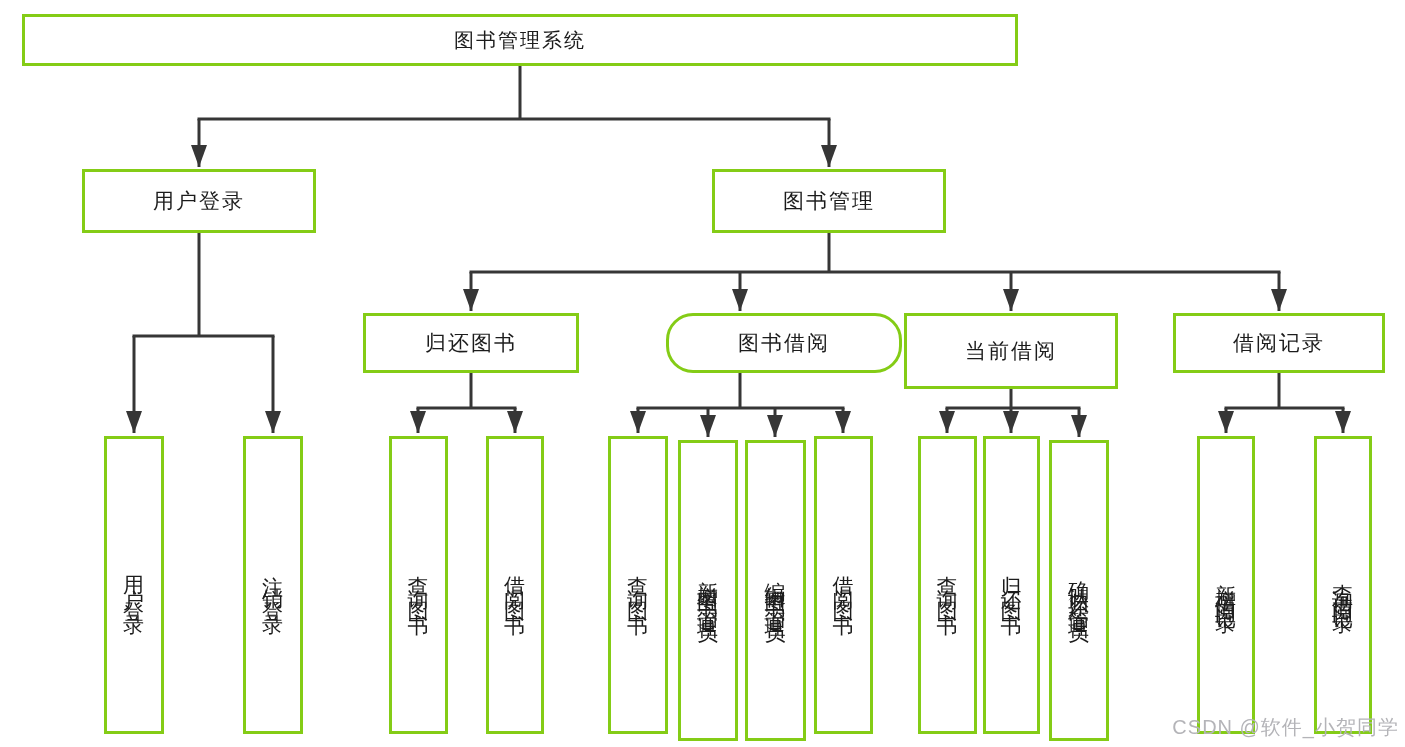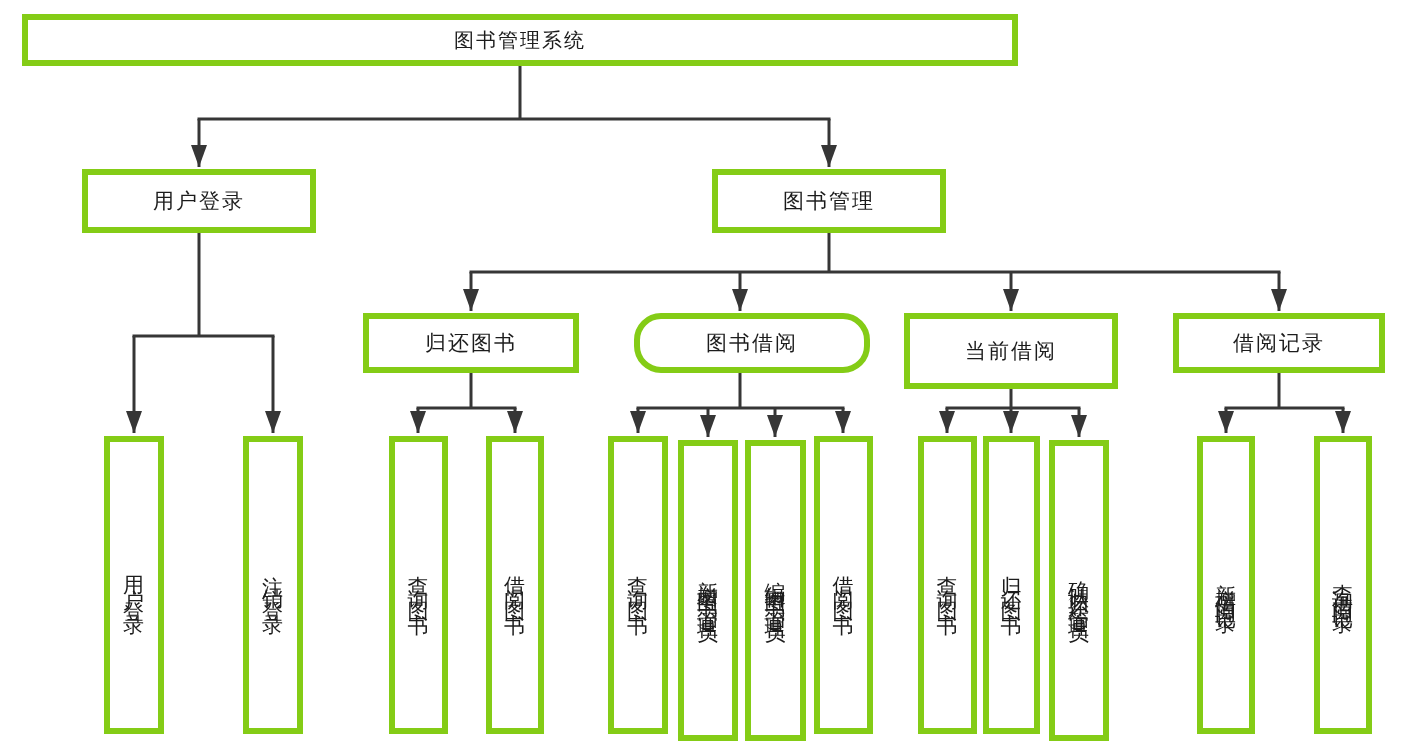--- a/index.html
+++ b/index.html
@@ -2,36 +2,36 @@
 <html><head>
 <meta charset="utf-8">
 <style>
   html,body{margin:0;padding:0;background:#ffffff;}
   .canvas{
     position:relative;width:1405px;height:747px;background:#ffffff;overflow:hidden;
     font-family:"Liberation Sans","DejaVu Sans",sans-serif;color:#1c1c1c;
   }
   .wires{position:absolute;left:0;top:0;pointer-events:none;}
   .box{
-    position:absolute;box-sizing:border-box;border:6px solid #84cc16;background:#ffffff;
+    position:absolute;box-sizing:border-box;border:3px solid #84cc16;background:#ffffff;
     display:flex;align-items:center;justify-content:center;
   }
   .hbox span{font-size:21px;letter-spacing:2px;white-space:nowrap;}
   .b-root span{font-size:20px;}
   .vbox span{
     writing-mode:vertical-rl;text-orientation:mixed;font-size:21px;line-height:1;
   }
   .vshort span{letter-spacing:13px;}
   .vlong span{letter-spacing:6px;}
   
   .b-root{left:22px;top:14px;width:996px;height:52px;}
   .b-login{left:82px;top:169px;width:234px;height:64px;}
   .b-mgmt{left:712px;top:169px;width:234px;height:64px;align-items:center;}
   .b-l3a{left:363px;top:313px;width:216px;height:60px;}
-  .b-l3b{left:634px;top:313px;width:236px;height:60px;border-radius:27px;}
+  .b-l3b{left:666px;top:313px;width:236px;height:60px;border-radius:27px;}
   .b-l3c{left:904px;top:313px;width:214px;height:76px;}
   .b-l3d{left:1173px;top:313px;width:212px;height:60px;justify-content:center;}
   
   .b-u1{left:104px;top:436px;width:60px;height:298px;}
   .b-u2{left:243px;top:436px;width:60px;height:298px;}
   .b-n1{left:389px;top:436px;width:59px;height:298px;}
   .b-n2{left:486px;top:436px;width:58px;height:298px;}
   .b-b1{left:608px;top:436px;width:60px;height:298px;}
   .b-b2{left:678px;top:440px;width:60px;height:301px;}
   .b-b3{left:745px;top:440px;width:61px;height:301px;}
@@ -150,13 +150,14 @@
     <span>确认归还（管理员）</span>
   </div>
 
   <div class="box vbox vlong b-r1">
     <span>新增借阅记录</span>
   </div>
   <div class="box vbox vlong b-r2">
     <span>查询借阅记录</span>
   </div>
 
+  <div class="watermark">CSDN @软件_小贺同学</div>
 </div>
 
 </body></html>

